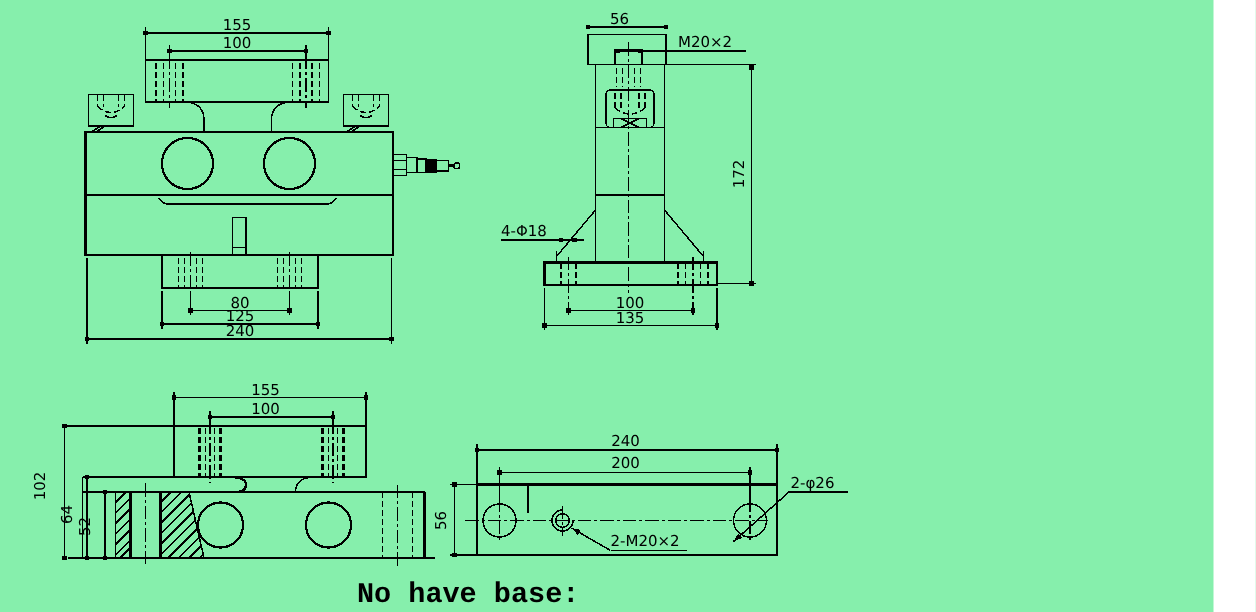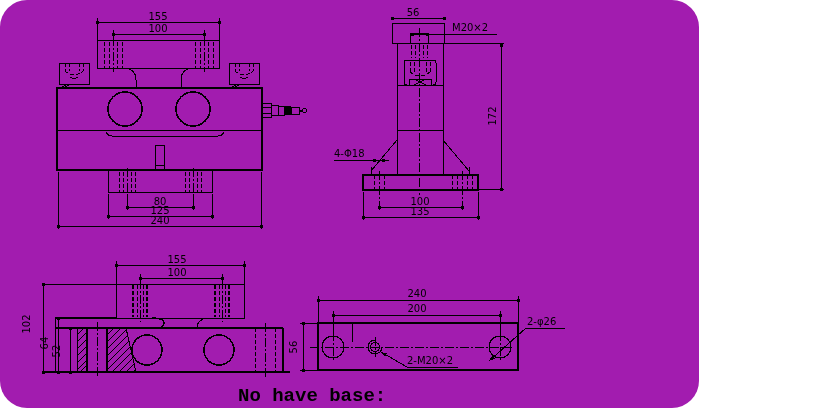--- a/index.html
+++ b/index.html
@@ -1,16 +1,16 @@
 <!DOCTYPE html>
 <html><head>
 <meta charset="utf-8">
 <style>
   html,body{margin:0;padding:0;background:#ffffff;}
-  .stage{position:relative;width:699px;height:408px;background:#a21caf;overflow:hidden;border-radius:27px;}
+  .stage{position:relative;width:809px;height:408px;background:#86efac;overflow:hidden;}
   svg{display:block;}
   .dimtxt{font-family:"DejaVu Sans",sans-serif;font-size:10px;fill:#000;}
   .captiontxt{font-family:"Liberation Mono","DejaVu Sans Mono",monospace;font-size:19px;font-weight:bold;fill:#000;}
   .sq{fill:#000;stroke:none;}
   .ol{stroke:#000;fill:none;stroke-width:1.5;}
   .tl{stroke:#000;fill:none;stroke-width:1;}
   .bl{stroke:#000;fill:none;stroke-width:2;}
   .dash{stroke:#000;fill:none;stroke-width:1;stroke-dasharray:4 2;}
   .bdash{stroke:#000;fill:none;stroke-width:2;stroke-dasharray:4 2;}
   .cl{stroke:#000;fill:none;stroke-width:1;stroke-dasharray:9 2 2 2;}

